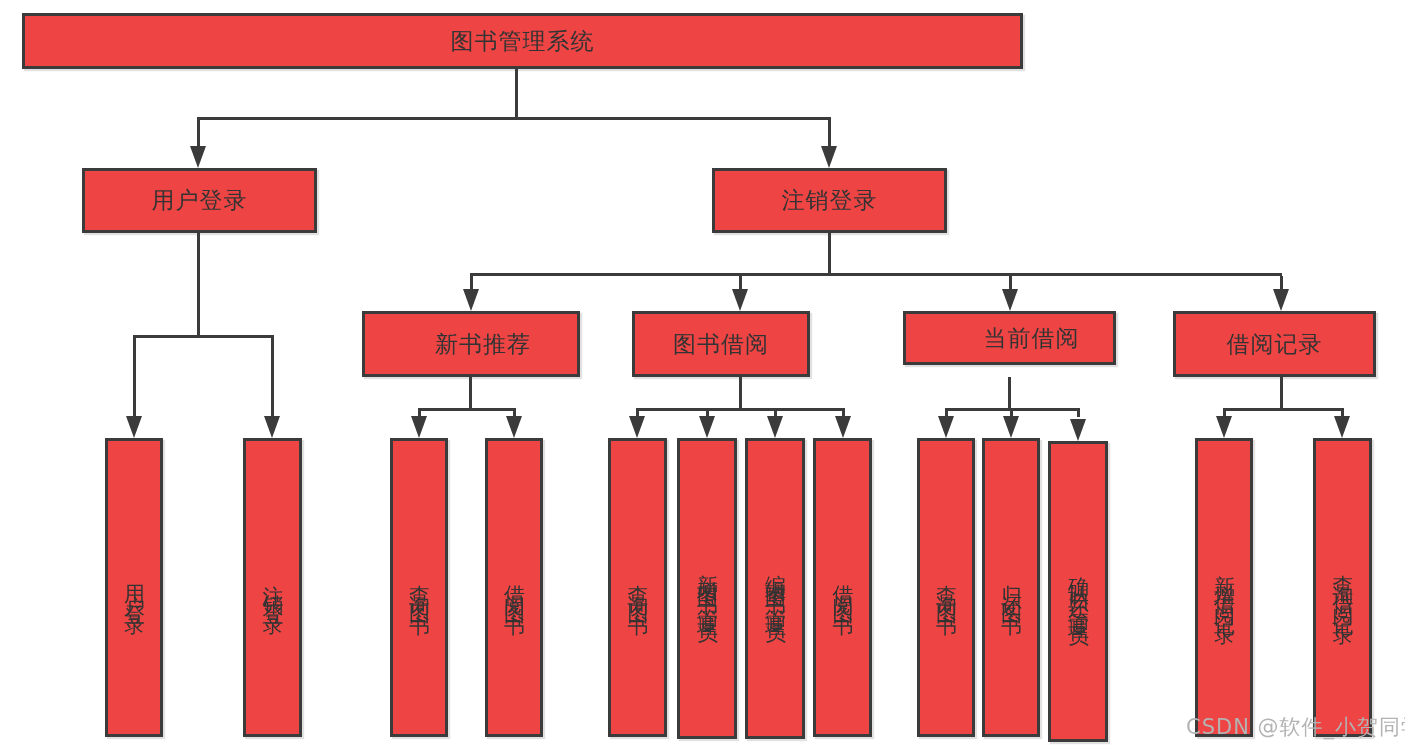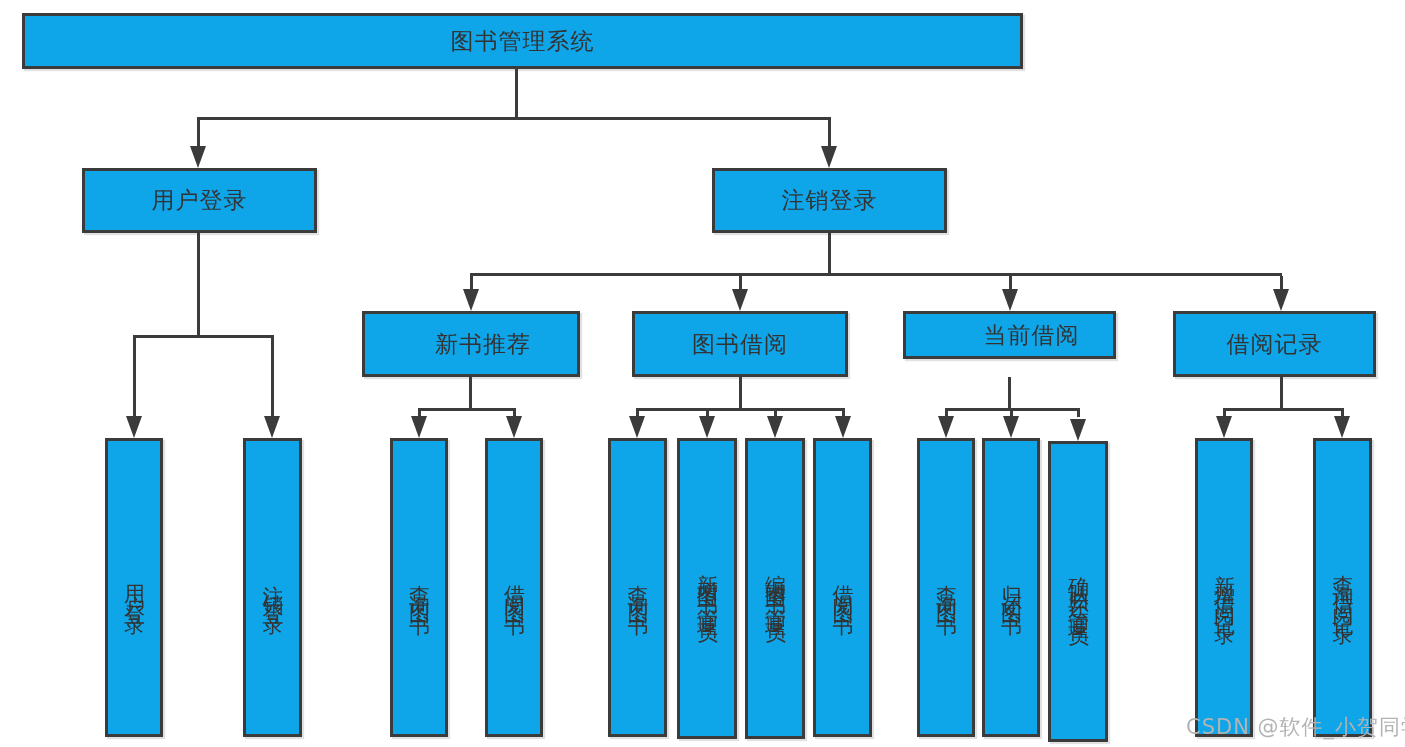--- a/index.html
+++ b/index.html
@@ -1,21 +1,21 @@
 <!DOCTYPE html>
 <html><head>
 <meta charset="utf-8">
 <style>
   html,body{margin:0;padding:0;background:#fff;}
   #canvas{
     position:relative;width:1405px;height:747px;background:#ffffff;overflow:hidden;
     font-family:"DejaVu Sans","Liberation Sans",sans-serif;color:#333333;
   }
   .box{
-    position:absolute;box-sizing:border-box;background:#0ea5e9;
+    position:absolute;box-sizing:border-box;background:#ef4444;
     border:3px solid #3b3b3b;display:flex;align-items:center;justify-content:center;
     box-shadow:2px 2px 1px rgba(170,170,170,0.35);
   }
   .hbox{font-size:23px;letter-spacing:1px;}
   .tall{font-size:21px;}
   .tall .vtext{
     writing-mode:vertical-rl;text-orientation:mixed;letter-spacing:10px;line-height:1;
   }
   .tall.longtext .vtext{letter-spacing:7px;}
   .vline,.hline{position:absolute;background:#3b3b3b;}
@@ -68,24 +68,24 @@
   <div class="vline" style="left:739px;top:276px;height:14px;"></div>
   <div class="arrow" style="left:732px;top:289px;"></div>
   <div class="vline" style="left:1009px;top:276px;height:14px;"></div>
   <div class="arrow" style="left:1002px;top:289px;"></div>
   <div class="vline" style="left:1280px;top:276px;height:14px;"></div>
   <div class="arrow" style="left:1273px;top:289px;"></div>
 
   <div class="box hbox" style="left:362px;top:311px;width:218px;height:66px;padding-left:24px;">
     <span>新书推荐</span>
   </div>
-  <div class="box hbox" style="left:632px;top:311px;width:216px;height:66px;">
+  <div class="box hbox" style="left:632px;top:311px;width:178px;height:66px;">
     <span>图书借阅</span>
   </div>
-  <div class="box hbox" style="left:903px;top:311px;width:213px;height:48px;padding-left:44px;">
+  <div class="box hbox" style="left:903px;top:311px;width:213px;height:54px;padding-left:44px;">
     <span>当前借阅</span>
   </div>
   <div class="box hbox" style="left:1173px;top:311px;width:203px;height:66px;">
     <span>借阅记录</span>
   </div>
 
   <div class="vline" style="left:469px;top:377px;height:31px;"></div>
   <div class="hline" style="left:418px;top:408px;width:98px;"></div>
   <div class="vline" style="left:418px;top:411px;height:6px;"></div>
   <div class="arrow" style="left:411px;top:416px;"></div>

